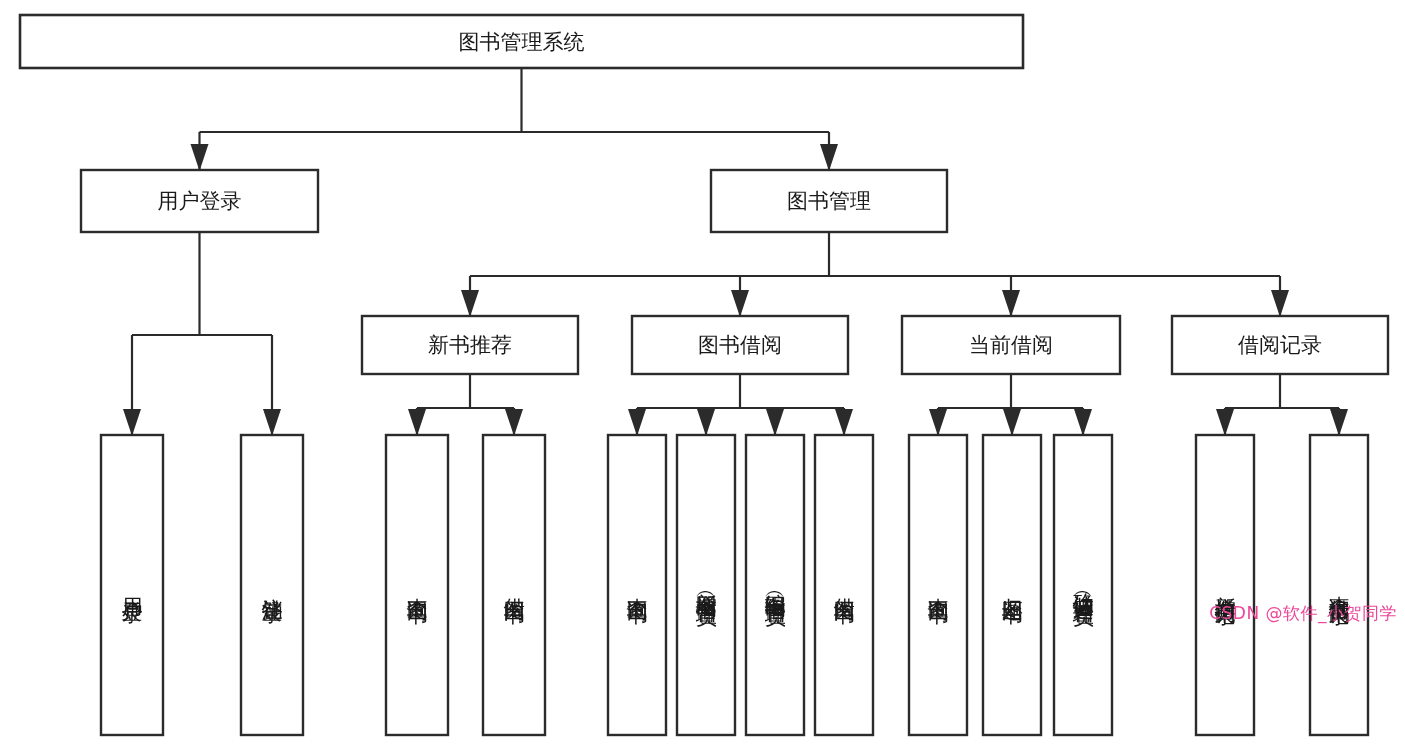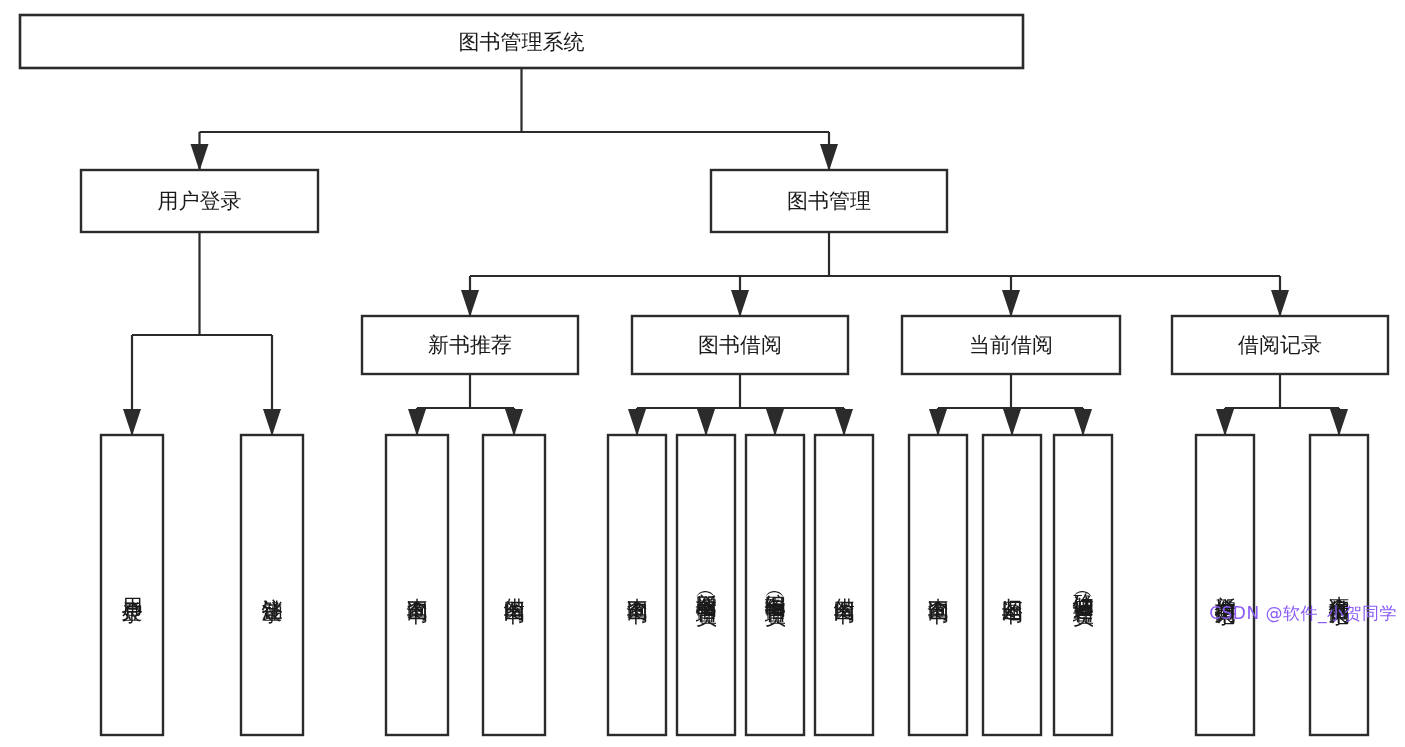--- a/index.html
+++ b/index.html
@@ -68,21 +68,21 @@
     white-space: nowrap;
     text-align: center;
     pointer-events: none;
   }
   .watermark {
     position: absolute;
     right: 8px;
     bottom: 4px;
     font-family: "DejaVu Sans", "Liberation Sans", sans-serif;
     font-size: 17px;
-    color: #8b5cf6;
+    color: #ec4899;
     letter-spacing: 0.5px;
     white-space: nowrap;
     user-select: none;
   }
 </style>
 </head>
 <body>
 
 <div id="diagram-root">
 

